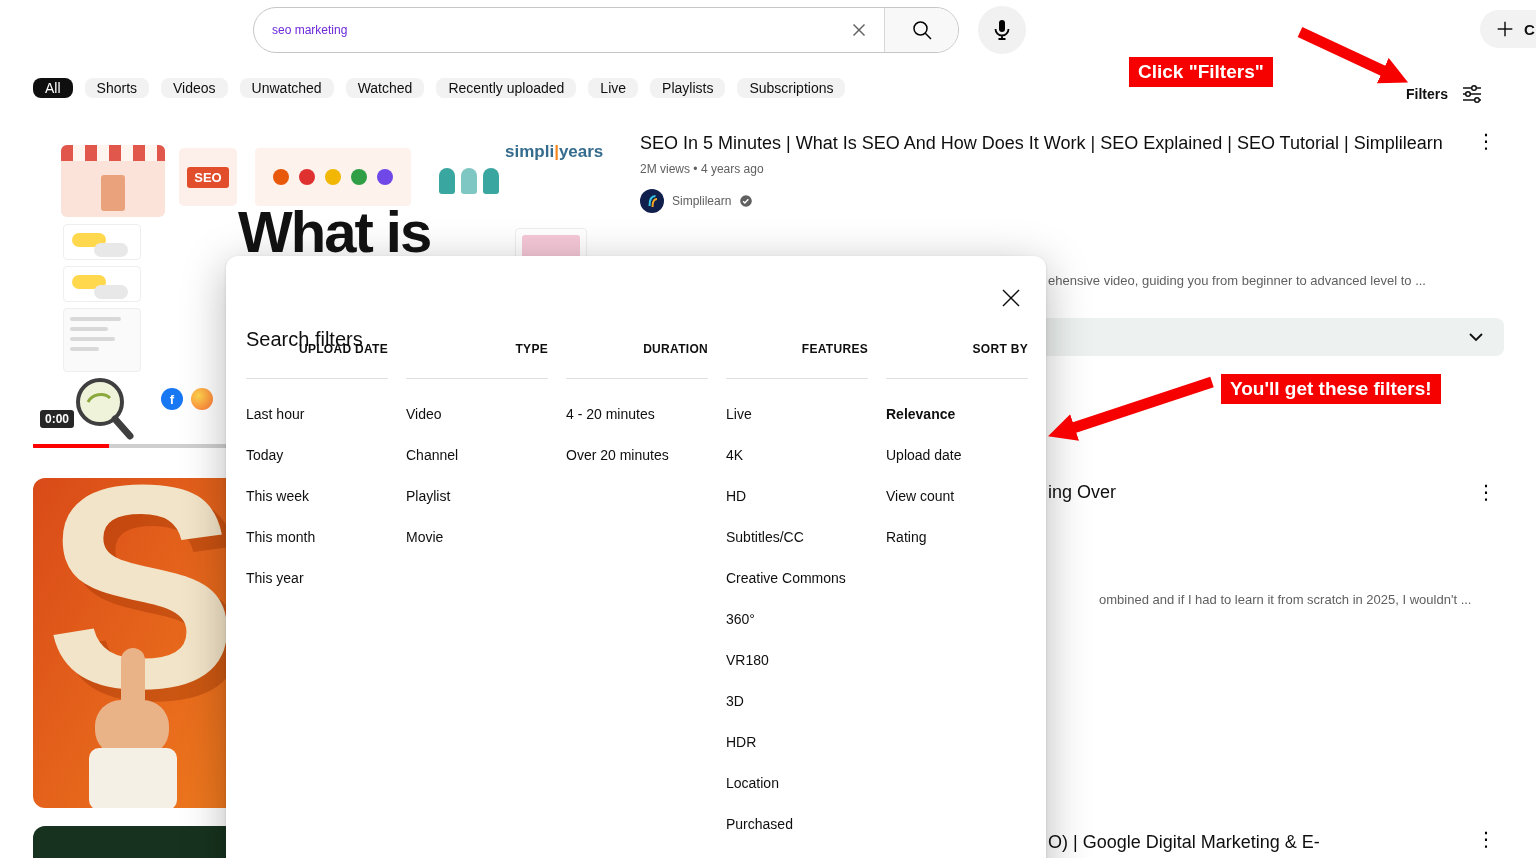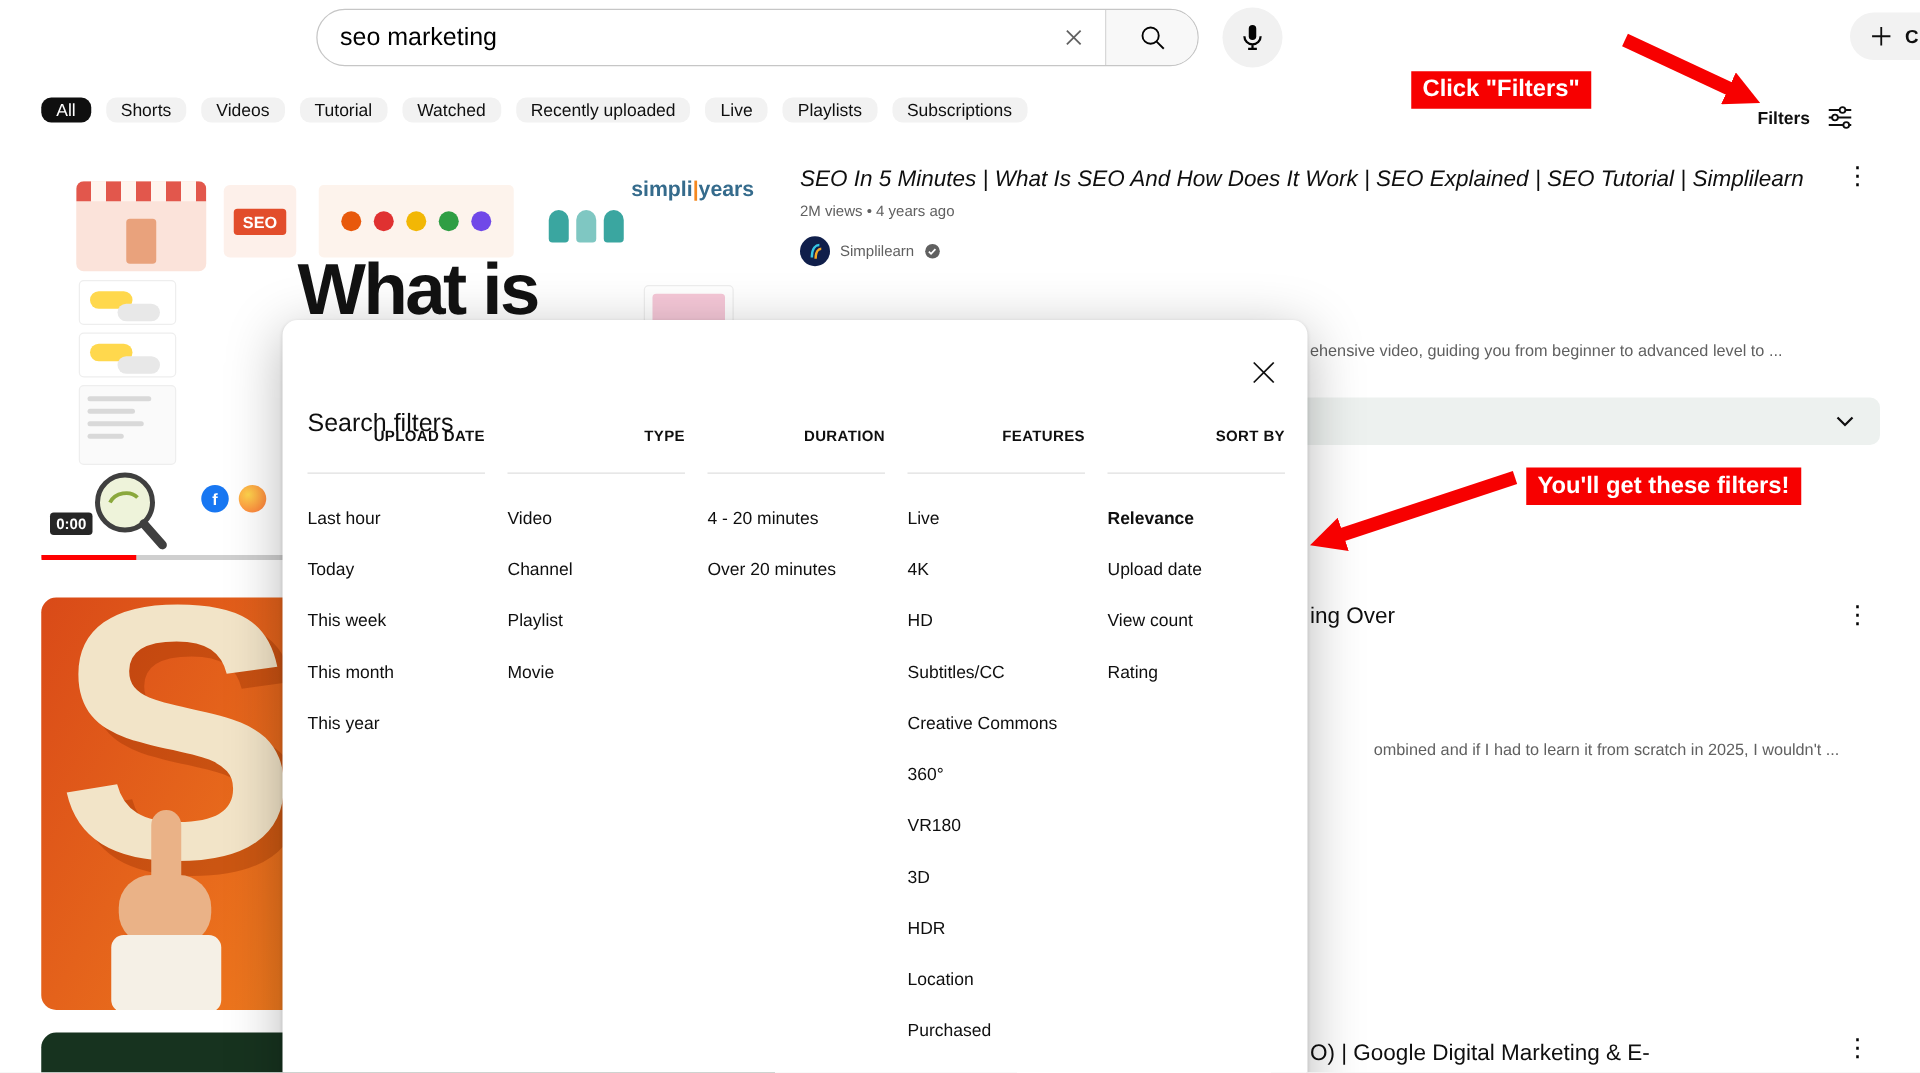--- a/index.html
+++ b/index.html
@@ -2,21 +2,21 @@
 <html><head>
 <meta charset="utf-8">
 <style>
   * { margin:0; padding:0; box-sizing:border-box; }
   body { background:#e9e9e9; font-family:"Liberation Sans", sans-serif; }
   .stage { position:relative; width:1536px; height:858px; overflow:hidden; background:#ffffff; color:#0f0f0f; }
 
   
   .searchbar { position:absolute; left:253px; top:7px; width:706px; height:46px; display:flex;
                border:1px solid #c6c6c6; border-radius:23px; overflow:hidden; background:#fff; z-index:30; }
-  .sb-text { flex:1; display:flex; align-items:center; padding-left:18px; font-size:20px; color:#000000; }
+  .sb-text { flex:1; display:flex; align-items:center; padding-left:18px; font-size:12px; color:#6d28d9; }
   .sb-clear { width:50px; display:flex; align-items:center; justify-content:center; cursor:pointer; }
   .sb-btn { width:74px; display:flex; align-items:center; justify-content:center;
             background:#f8f8f8; border-left:1px solid #d8d8d8; cursor:pointer; }
   .mic-btn { position:absolute; left:978px; top:6px; width:48px; height:48px; border-radius:50%;
              background:#f1f1f1; display:flex; align-items:center; justify-content:center; z-index:30; cursor:pointer; }
   .create-btn { position:absolute; left:1480px; top:10px; width:96px; height:38px; border-radius:19px;
                 background:#f2f2f2; display:flex; align-items:center; gap:8px; padding-left:14px;
                 font-size:15px; font-weight:600; z-index:30; cursor:pointer; }
   .filters-btn { position:absolute; left:1406px; top:82px; display:flex; align-items:center; gap:12px;
                  font-size:14px; font-weight:600; color:#0f0f0f; z-index:30; cursor:pointer; }
@@ -57,21 +57,21 @@
   .c-social { position:absolute; left:128px; top:248px; display:flex; gap:8px; }
   .c-social .fb { width:22px; height:22px; border-radius:50%; background:#1877f2; color:#fff; font-size:13px; font-weight:700;
                   display:flex; align-items:center; justify-content:center; }
   .c-social .fx { width:22px; height:22px; border-radius:50%; background:radial-gradient(circle at 35% 35%, #ffd54d, #ff7139); }
   .ts-badge { position:absolute; left:7px; top:270px; background:rgba(0,0,0,.85); color:#fff; font-size:12px; font-weight:600;
               padding:2px 5px; border-radius:3px; }
   .prog { position:absolute; left:0; right:0; top:304px; height:4px; background:#cfcfcf; }
   .prog .watched { width:13%; height:100%; background:#ff0000; }
 
   .r1-text { position:absolute; left:640px; top:130px; width:812px; z-index:1; }
-  .r-title { font-size:18px; line-height:26px; font-weight:400; color:#0f0f0f; cursor:pointer;font-style:italic; }
+  .r-title { font-size:18px; line-height:26px; font-weight:400; color:#0f0f0f; cursor:pointer; }
   .r-meta { margin-top:6px; font-size:12px; color:#606060; }
   .r-channel { margin-top:13px; display:flex; align-items:center; gap:8px; font-size:12px; color:#606060; cursor:pointer; }
   .avatar { width:24px; height:24px; border-radius:50%; background:#101f4b; display:flex; align-items:center; justify-content:center; }
   .dots { position:absolute; font-size:20px; color:#030303; z-index:1; cursor:pointer; line-height:20px; }
   .frag { position:absolute; font-size:13px; color:#606060; z-index:1; white-space:nowrap; }
   .frag-title { position:absolute; font-size:18px; color:#0f0f0f; z-index:1; white-space:nowrap; }
 
   .shelf { position:absolute; left:640px; top:318px; width:864px; height:38px; background:#edf1ef; border-radius:8px; z-index:1; cursor:pointer; }
   .shelf svg { position:absolute; right:16px; top:7px; }
 
@@ -152,21 +152,21 @@
         <circle cx="8" cy="12" r="2.3"></circle>
       <line x1="3" y1="18" x2="21" y2="18"></line>
         <circle cx="17" cy="18" r="2.3"></circle>
     </svg>
   </div>
 
   <div class="chips">
     <div class="chip active">All</div>
     <div class="chip">Shorts</div>
     <div class="chip">Videos</div>
-    <div class="chip">Tutorial</div>
+    <div class="chip">Unwatched</div>
     <div class="chip">Watched</div>
     <div class="chip">Recently uploaded</div>
     <div class="chip">Live</div>
     <div class="chip">Playlists</div>
     <div class="chip">Subscriptions</div>
   </div>
 
   <div class="thumb1">
     <div class="c-store">
         <div class="awning"></div>

